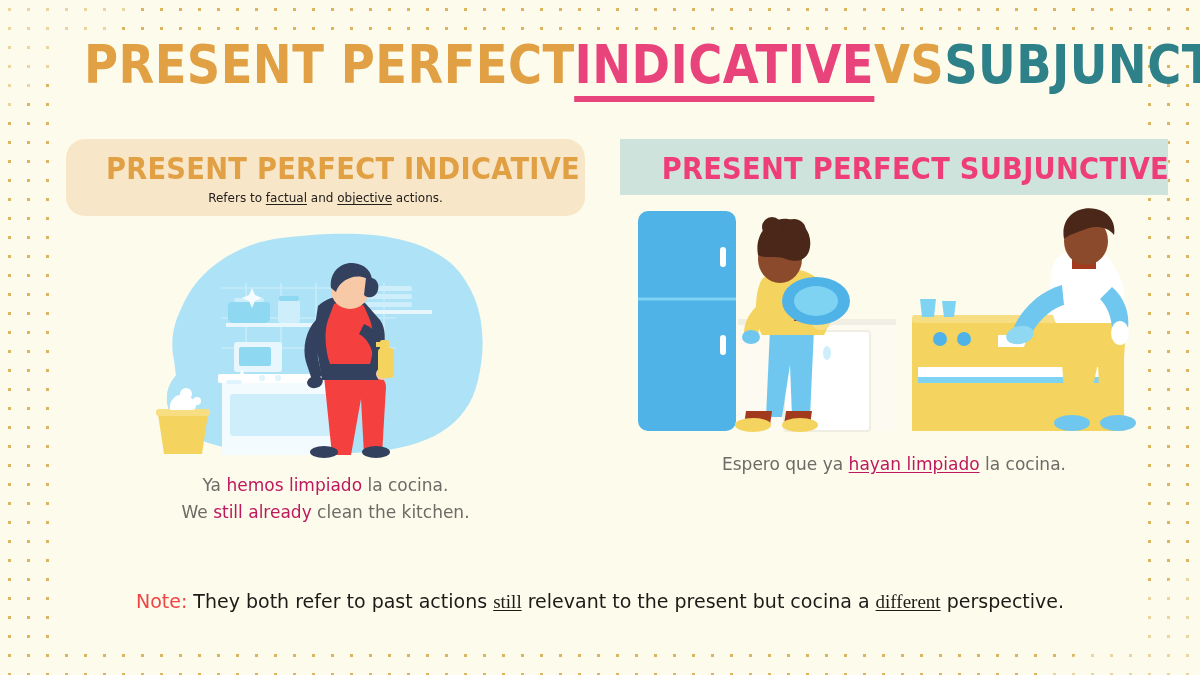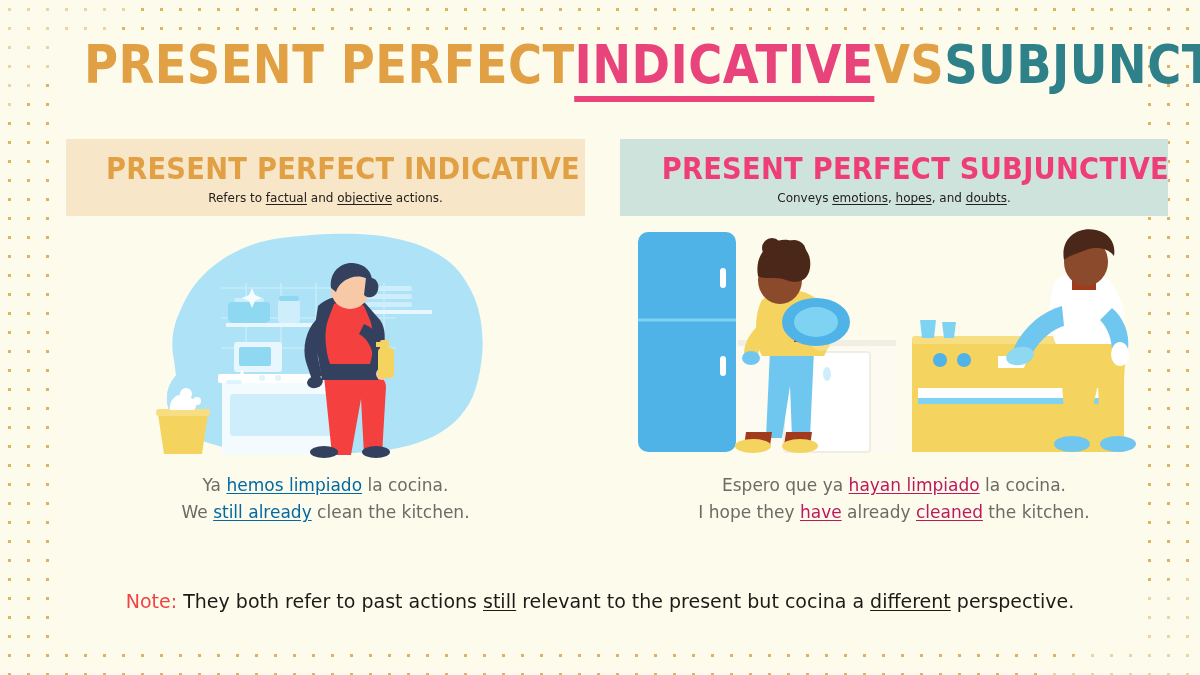--- a/index.html
+++ b/index.html
@@ -53,21 +53,21 @@
 
   
   .col { position:absolute; top:139px; }
   #col-left  { left:66px;  width:519px; }
   #col-right { left:620px; width:548px; }
 
   .hdr-box {
     padding:14px 10px 11px;
     text-align:center;
   }
-  #hdr-box-left  { background:#F8E6C8; }
+  #hdr-box-left  { background:#F8E6C8;border-radius:19px; }
   #hdr-box-right { background:#CFE3DD; }
 
   .hdr-title {
     font-family:"DejaVu Sans", sans-serif;
     font-weight:bold;
     font-size:31px;
     line-height:1;
     letter-spacing:0.3px;
     transform:scaleX(0.88);
     white-space:nowrap;
@@ -94,42 +94,41 @@
   .examples {
     margin-top:14px;
     text-align:center;
     font-family:"DejaVu Sans", sans-serif;
     font-size:17px;
     line-height:1.55;
     color:#6E6A66;
     white-space:nowrap;
   }
   .examples .hl-pink {
-    color:#0369a1;
-    text-decoration:underline;
+    color:#be185d;
     text-underline-offset:2px;
   }
   .examples .hl-teal {
     color:#be185d;
     text-decoration:underline;
     text-underline-offset:2px;
   }
 
   
   #note {
     position:absolute;
     left:0; right:0; top:590px;
     text-align:center;
     font-family:"DejaVu Sans", sans-serif;
     font-size:19px;
     color:#1D1A18;
     white-space:nowrap;
   }
   #note .note-label { color:#ef4444; }
-  #note u { text-decoration:underline; text-underline-offset:2px; }
+  #note u { text-decoration:underline; text-underline-offset:2px;font-family:Liberation Serif, serif; }
 </style>
 </head>
 <body>
 
 <svg id="dot-frame" width="1200" height="675" viewBox="0 0 1200 675">
   <defs>
     <pattern id="dots" width="19" height="19" patternUnits="userSpaceOnUse">
       <rect x="8" y="8" width="3" height="3" fill="#D8A848"></rect>
     </pattern>
     <mask id="frame-mask">
@@ -255,21 +254,20 @@
     <div class="examples">
       <div><span>Ya </span><span class="hl-pink">hemos limpiado</span><span> la cocina.</span></div>
       <div><span>We </span><span class="hl-pink">still already</span><span> clean the kitchen.</span></div>
     </div>
   </div>
 
   <div class="col" id="col-right">
 
     <div class="hdr-box" id="hdr-box-right">
       <div class="hdr-title" id="hdr-title-right">PRESENT PERFECT SUBJUNCTIVE</div>
-      <div class="hdr-sub"><span>Conveys </span><u>emotions</u><span>, </span><u>hopes</u><span>, and </span><u>doubts</u><span>.</span></div>
     </div>
 
     <div id="illus-right-wrap">
       <svg class="illus" viewBox="0 0 548 230" preserveAspectRatio="xMidYMid meet">
 
         <g>
           <rect x="18" y="4" width="98" height="220" rx="10" fill="#4FB3E8"></rect>
           <line x1="18" y1="92" x2="116" y2="92" stroke="#7FD3F2" stroke-width="3"></line>
           <rect x="100" y="40" width="6" height="20" rx="3" fill="#FFFFFF"></rect>
           <rect x="100" y="128" width="6" height="20" rx="3" fill="#FFFFFF"></rect>
@@ -344,19 +342,18 @@
           <path d="M452,46 h24 v16 h-24 z" fill="#A23B1E"></path>
 
           <ellipse cx="466" cy="34" rx="22" ry="24" fill="#8B4A2B"></ellipse>
           <path d="M444,32 c-4,-22 14,-34 32,-30 14,3 20,14 18,26 -6,-8 -18,-10 -28,-6 -8,3 -18,6 -22,10 z" fill="#4A2718"></path>
         </g>
       </svg>
     </div>
 
     <div class="examples">
       <div><span>Espero que ya </span><span class="hl-teal">hayan limpiado</span><span> la cocina.</span></div>
-      <div><span>I hope they </span><span class="hl-teal">have</span><span> already </span><span class="hl-teal">cleaned</span><span> the kitchen.</span></div>
     </div>
   </div>
 
   <div id="note"><span class="note-label">Note:</span><span> They both refer to past actions </span><u>still</u><span> relevant to the present but cocina a </span><u>different</u><span> perspective.</span></div>
 
 </div>
 
 </body></html>

